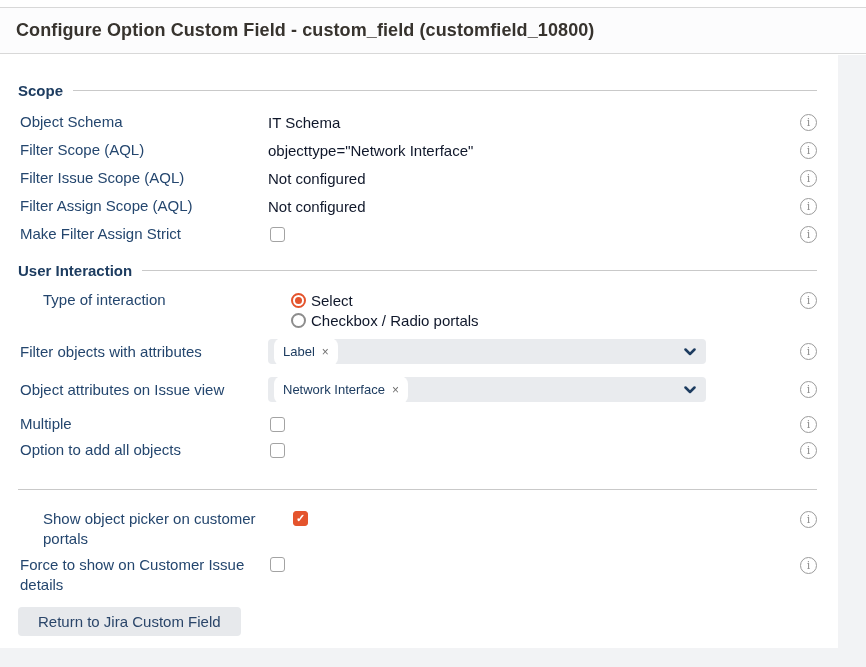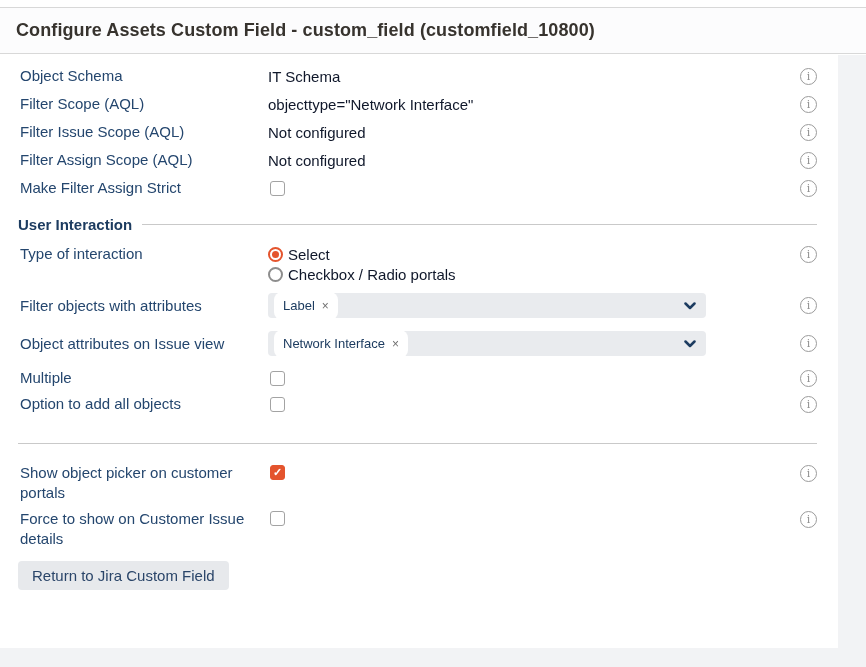--- a/index.html
+++ b/index.html
@@ -116,48 +116,52 @@
     font-size:13px; color:#1d3c60;
   }
   .tag .x { color:#6f6f6f; font-size:12px; cursor:pointer; }
   .chev { margin-left:auto; display:flex; }
 
   
   .mt-26 { margin-top:26px; }
   .mt-16 { margin-top:16px; }
   .mt-13 { margin-top:13px; }
   .mt-12 { margin-top:12px; }
-  .mt-10 { margin-top:10px; }
+  .mt-10 { margin-top:10px;margin-left:23px; }
   .mt-9  { margin-top:9px; }
   .mt-8  { margin-top:8px; }
   .mt-6  { margin-top:6px; }
 
   .return-btn {
     margin-top:12px;
     background:#e7e9ec;
     border:none; border-radius:4px;
-    height:29px; padding:0 14px;
+    height:29px; padding:0 20px;
     font-family:"Liberation Sans", sans-serif;
     font-size:15px; color:#2a4569;
     cursor:pointer;
   }
 </style>
 </head>
 <body>
 
 <div class="page-header">
-  <h1>Configure Assets Custom Field - custom_field (customfield_10800)</h1>
+  <h1>Configure Option Custom Field - custom_field (customfield_10800)</h1>
 </div>
 
 <div class="right-strip"></div>
 <div class="footer-strip"></div>
 
 <div class="content">
 
   
+  <div class="section-head mt-26">
+    <span class="t">Scope</span>
+    <span class="rule"></span>
+  </div>
 
   <div class="mt-8">
     <div class="row row-28">
       <span class="lbl">Object Schema</span>
       <span class="val">IT Schema</span>
       <span class="info-icon">i</span>
     </div>
     <div class="row row-28">
       <span class="lbl">Filter Scope (AQL)</span>
       <span class="val">objecttype="Network Interface"</span>

